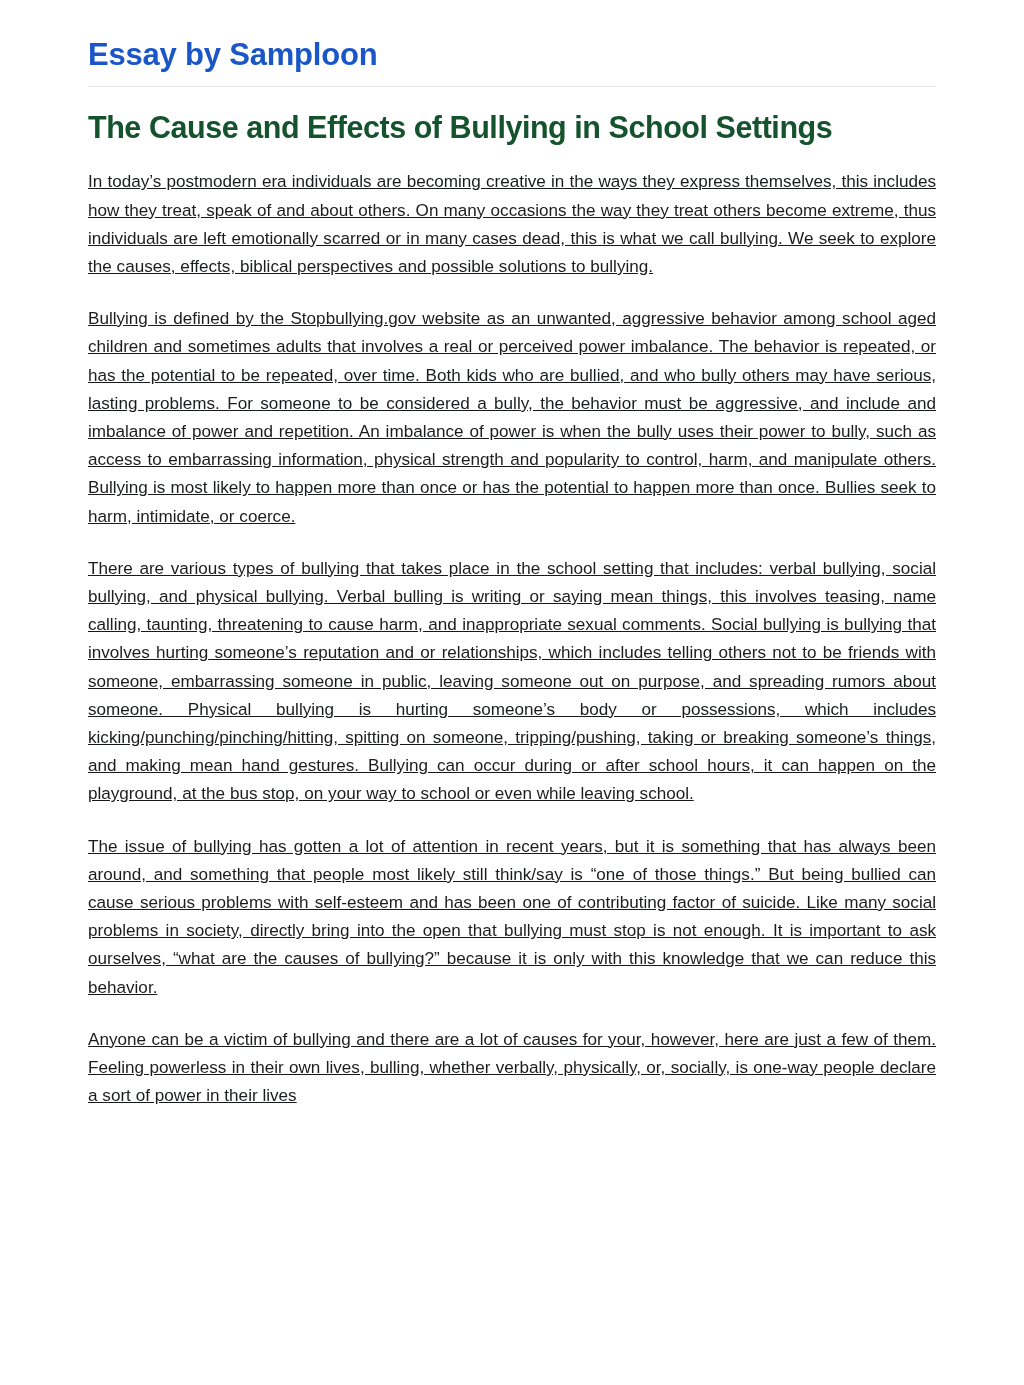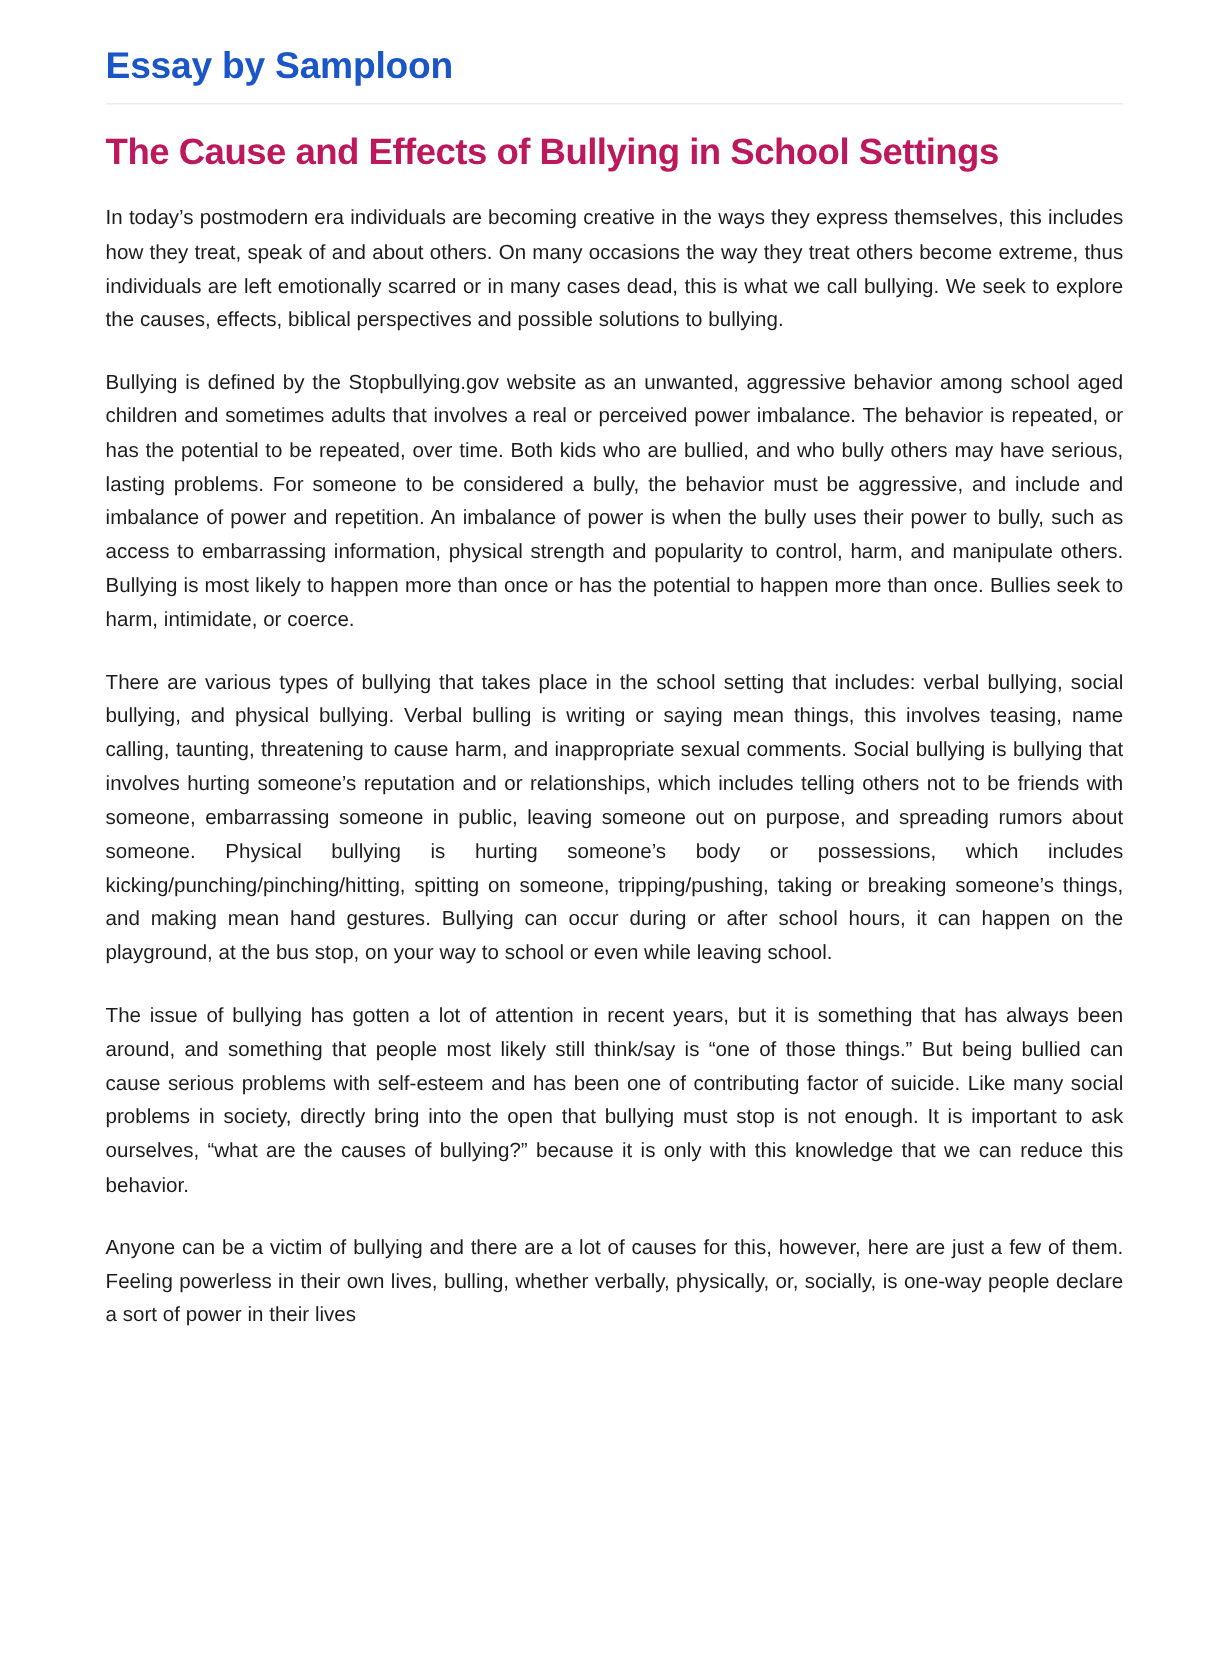--- a/index.html
+++ b/index.html
@@ -56,25 +56,26 @@
     background: #e6e7e9;
   }
   .article {
     padding: 0 88px;
   }
   .title {
     margin: 22px 0 0 0;
     font-size: 30.5px;
     font-weight: bold;
     line-height: 1.22;
-    color: #be185d;
+    color: #14532d;
     letter-spacing: -0.45px;
   }
   .body-copy {
     margin-top: 22px;
+    text-decoration: underline;
   }
   .body-copy p {
     margin: 0 0 24px 0;
     font-size: 17.1px;
     line-height: 28.2px;
     color: #1b1c1e;
     text-align: justify;
     text-justify: inter-word;
     word-spacing: 0.1px;
   }
@@ -95,17 +96,17 @@
   <div class="divider"></div>
 
   <div class="article">
     <h1 class="title">The Cause and Effects of Bullying in School Settings</h1>
 
     <div class="body-copy">
       <p>In today’s postmodern era individuals are becoming creative in the ways they express themselves, this includes how they treat, speak of and about others. On many occasions the way they treat others become extreme, thus individuals are left emotionally scarred or in many cases dead, this is what we call bullying. We seek to explore the causes, effects, biblical perspectives and possible solutions to bullying.</p>
       <p>Bullying is defined by the Stopbullying.gov website as an unwanted, aggressive behavior among school aged children and sometimes adults that involves a real or perceived power imbalance. The behavior is repeated, or has the potential to be repeated, over time. Both kids who are bullied, and who bully others may have serious, lasting problems. For someone to be considered a bully, the behavior must be aggressive, and include and imbalance of power and repetition. An imbalance of power is when the bully uses their power to bully, such as access to embarrassing information, physical strength and popularity to control, harm, and manipulate others. Bullying is most likely to happen more than once or has the potential to happen more than once. Bullies seek to harm, intimidate, or coerce.</p>
       <p>There are various types of bullying that takes place in the school setting that includes: verbal bullying, social bullying, and physical bullying. Verbal bulling is writing or saying mean things, this involves teasing, name calling, taunting, threatening to cause harm, and inappropriate sexual comments. Social bullying is bullying that involves hurting someone’s reputation and or relationships, which includes telling others not to be friends with someone, embarrassing someone in public, leaving someone out on purpose, and spreading rumors about someone. Physical bullying is hurting someone’s body or possessions, which includes kicking/punching/pinching/hitting, spitting on someone, tripping/pushing, taking or breaking someone’s things, and making mean hand gestures. Bullying can occur during or after school hours, it can happen on the playground, at the bus stop, on your way to school or even while leaving school.</p>
       <p>The issue of bullying has gotten a lot of attention in recent years, but it is something that has always been around, and something that people most likely still think/say is “one of those things.” But being bullied can cause serious problems with self-esteem and has been one of contributing factor of suicide. Like many social problems in society, directly bring into the open that bullying must stop is not enough. It is important to ask ourselves, “what are the causes of bullying?” because it is only with this knowledge that we can reduce this behavior.</p>
-      <p>Anyone can be a victim of bullying and there are a lot of causes for this, however, here are just a few of them. Feeling powerless in their own lives, bulling, whether verbally, physically, or, socially, is one-way people declare a sort of power in their lives</p>
+      <p>Anyone can be a victim of bullying and there are a lot of causes for your, however, here are just a few of them. Feeling powerless in their own lives, bulling, whether verbally, physically, or, socially, is one-way people declare a sort of power in their lives</p>
     </div>
   </div>
 
 </div>
 
 </body></html>

